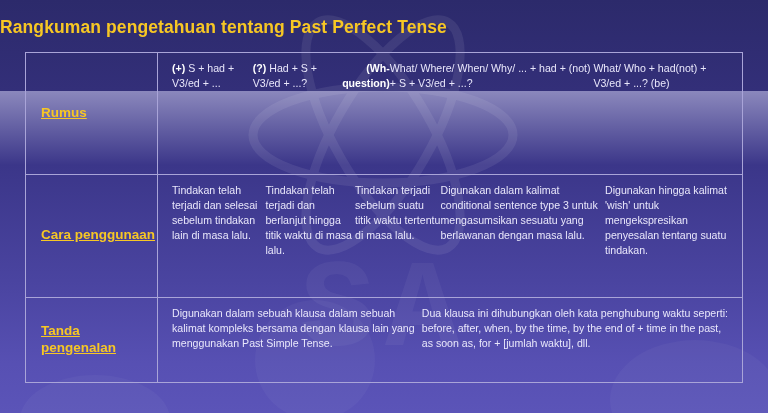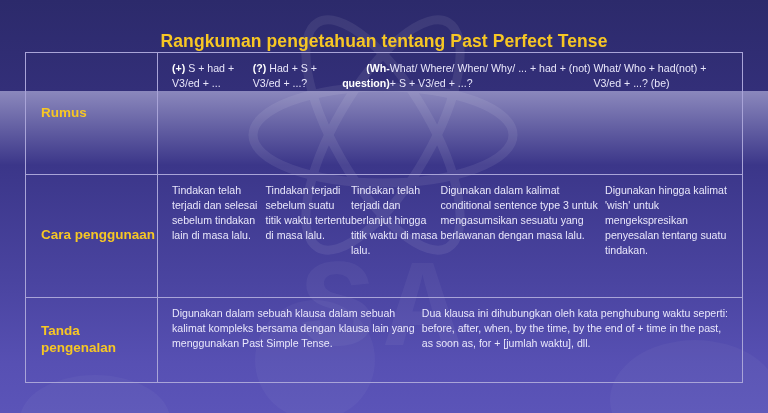--- a/index.html
+++ b/index.html
@@ -62,24 +62,23 @@
     background: #ffffff;
     opacity: 0.035;
   }
   .wm-blob.b1 { left: 255px; top: 300px; width: 120px; height: 120px; }
   .wm-blob.b2 { left: 610px; top: 340px; width: 170px; height: 120px; }
   .wm-blob.b3 { left: 20px;  top: 375px; width: 150px; height: 90px;  }
 
   
   .title {
     position: absolute;
-    top: 32px;
+    top: 18px;
     left: 0;
     width: 768px;
-    text-align: center;
     color: #f7c724;
     font-size: 17.5px;
     font-weight: 700;
     letter-spacing: 0.1px;
     line-height: 1.1;
   }
 
   
   .table {
     position: absolute;
@@ -108,20 +107,21 @@
     flex: 0 0 132px;
     box-sizing: border-box;
     border-right: 1px solid #a9a4d8;
     display: flex;
     align-items: center;
     padding: 0 0 0 15px;
     color: #f7c724;
     font-size: 13.5px;
     font-weight: 700;
     line-height: 1.25;
+    text-decoration: underline;
   }
   .cell-body {
     flex: 1 1 auto;
     box-sizing: border-box;
     padding: 8px 12px 8px 14px;
     display: flex;
     flex-direction: row;
     justify-content: center;
     color: #e9e7fb;
     font-size: 10.6px;
@@ -170,22 +170,22 @@
         <p class="tight head">(Wh-question)</p>
         <p class="tight">What/ Where/ When/ Why/ ... + had + (not) + S + V3/ed + ...?</p>
         <p class="tight">What/ Who + had(not) + V3/ed + ...? (be)</p>
       </div>
     </div>
 
     <div class="row r2">
       <div class="cell-label">Cara penggunaan</div>
       <div class="cell-body">
         <p>Tindakan telah terjadi dan selesai sebelum tindakan lain di masa lalu.</p>
+        <p>Tindakan telah terjadi dan berlanjut hingga titik waktu di masa lalu.</p>
         <p>Tindakan terjadi sebelum suatu titik waktu tertentu di masa lalu.</p>
-        <p>Tindakan telah terjadi dan berlanjut hingga titik waktu di masa lalu.</p>
         <p>Digunakan dalam kalimat conditional sentence type 3 untuk mengasumsikan sesuatu yang berlawanan dengan masa lalu.</p>
         <p>Digunakan hingga kalimat 'wish' untuk mengekspresikan penyesalan tentang suatu tindakan.</p>
       </div>
     </div>
 
     <div class="row r3">
       <div class="cell-label">Tanda pengenalan</div>
       <div class="cell-body">
         <p>Digunakan dalam sebuah klausa dalam sebuah kalimat kompleks bersama dengan klausa lain yang menggunakan Past Simple Tense.</p>
         <p>Dua klausa ini dihubungkan oleh kata penghubung waktu seperti: before, after, when, by the time, by the end of + time in the past, as soon as, for + [jumlah waktu], dll.</p>

